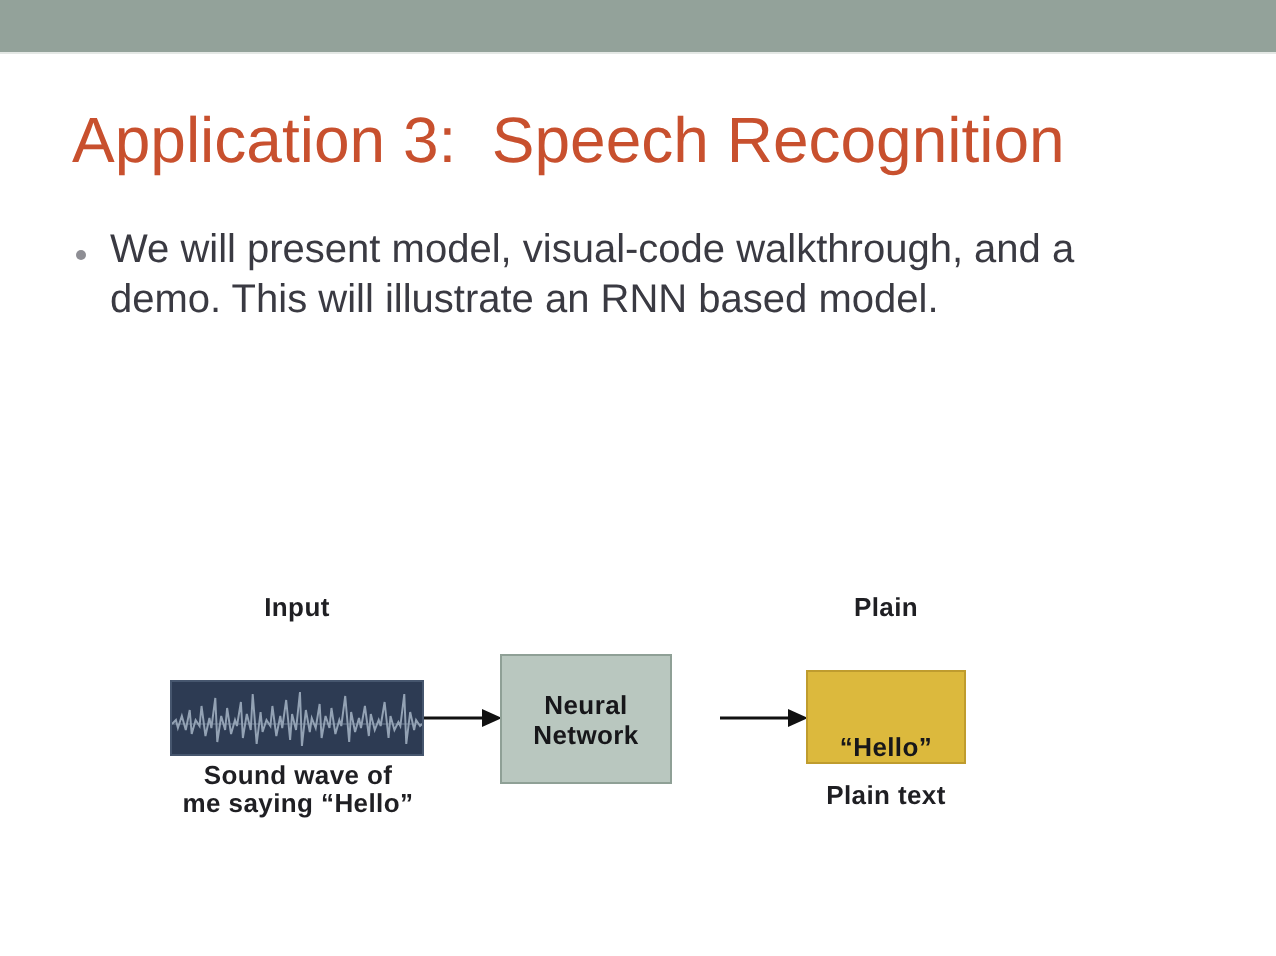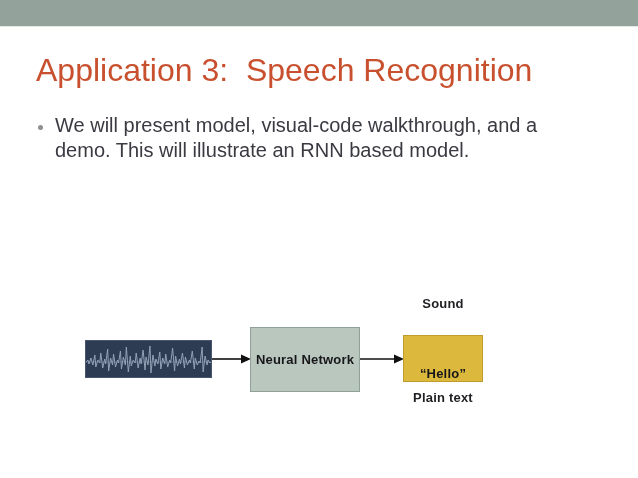--- a/index.html
+++ b/index.html
@@ -30,21 +30,21 @@
     text-align:center;white-space:pre;letter-spacing:0.2px;
   }
   .input-label{left:85px;width:127px;top:296px;}
   .output-label{left:403px;width:80px;top:296px;}
   .soundwave-box{
     position:absolute;left:85px;top:340px;width:127px;height:38px;
     background:#2d3b53;border:1px solid #46566e;box-sizing:border-box;
   }
   .soundwave-box svg{display:block;width:100%;height:100%;}
   .nn-box{
-    position:absolute;left:250px;top:327px;width:110px;height:65px;
+    position:absolute;left:250px;top:327px;width:86px;height:65px;
     background:#b9c7bf;border:1px solid #8fa096;box-sizing:border-box;
     display:flex;align-items:center;justify-content:center;
     font-size:13px;font-weight:700;color:#17171a;letter-spacing:0.2px;
     text-align:center;
   }
   .hello-box{
     position:absolute;left:403px;top:335px;width:80px;height:47px;
     background:#dcb93d;border:1px solid #bf9c2e;box-sizing:border-box;
     display:flex;align-items:flex-end;justify-content:center;
     font-size:13px;font-weight:700;color:#17171a;letter-spacing:0.2px;
@@ -69,21 +69,22 @@
 <div class="slide">
 
   <div class="header-bar"></div>
 
   <div class="title">Application 3:  Speech Recognition</div>
 
   <div class="bullet-dot"></div>
   <div class="bullet-line l1">We will present model, visual-code walkthrough, and a</div>
   <div class="bullet-line l2">demo. This will illustrate an RNN based model.</div>
 
-  <div class="dlabel output-label">Sound</div>
+  <div class="dlabel input-label">Input</div>
+  <div class="dlabel output-label">Plain</div>
 
   <div class="soundwave-box">
     <svg viewBox="0 0 127 36" preserveAspectRatio="none">
       <line x1="0" y1="21" x2="127" y2="21" stroke="#6e7e93" stroke-width="0.6"></line>
       <polyline fill="none" stroke="#93a2b4" stroke-width="1" points="0,21 2,19 3,23 5,17 7,24 9,14 10,26 12,19 14,22 15,12 17,27 19,18 20,23 22,8 23,30 25,17 27,24 28,13 30,26 32,19 33,22 35,10 36,28 38,16 40,24 41,6 43,31 45,15 46,25 48,19 50,22 51,12 53,27 55,17 56,23 58,9 60,29 61,16 63,24 65,5 66,32 68,14 70,25 71,18 73,23 75,11 76,28 78,17 80,23 81,13 83,26 85,19 86,22 88,7 90,30 91,15 93,25 95,18 96,23 98,12 100,27 101,16 103,24 105,19 106,22 108,10 110,28 111,17 113,24 115,20 116,22 118,6 119,31 121,15 123,24 124,19 126,22 127,21"></polyline>
     </svg>
   </div>
 
   <svg class="arrow arrow1" width="39" height="12">
     <line x1="0" y1="6" x2="30" y2="6" stroke="#111111" stroke-width="1.6"></line>
@@ -96,17 +97,18 @@
 
   <svg class="arrow arrow2" width="44" height="12">
     <line x1="0" y1="6" x2="35" y2="6" stroke="#111111" stroke-width="1.6"></line>
     <polygon points="34,1.5 44,6 34,10.5" fill="#111111"></polygon>
   </svg>
 
   <div class="hello-box">
     <span>“Hello”</span>
   </div>
 
+  <div class="soundwave-caption"><span>Sound wave of</span><br><span>me saying “Hello”</span></div>
 
   <div class="dlabel plain-text-label">Plain text</div>
 
 
 </div>
 
 </body></html>

